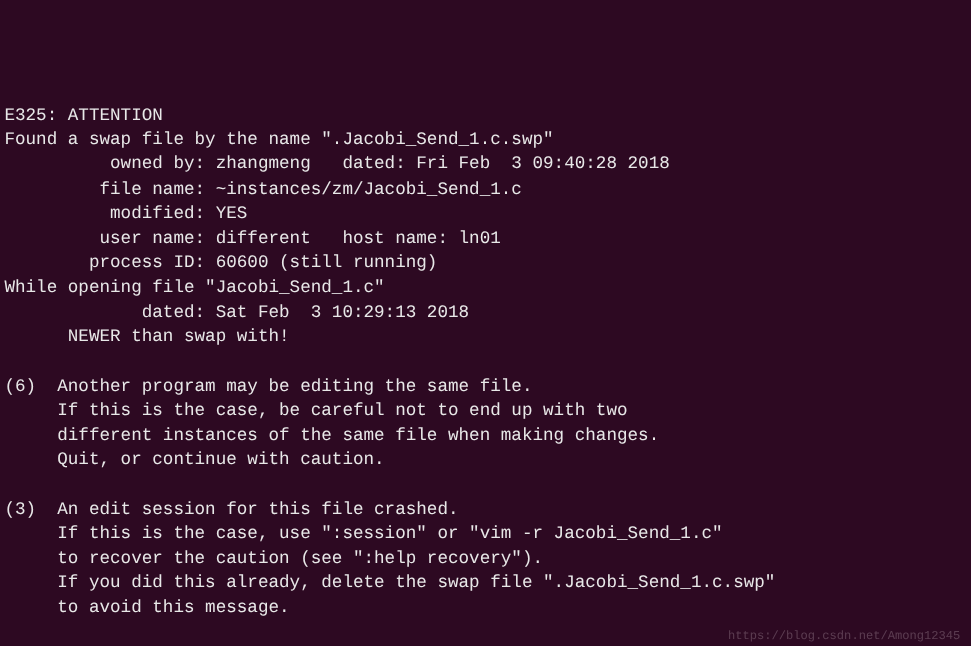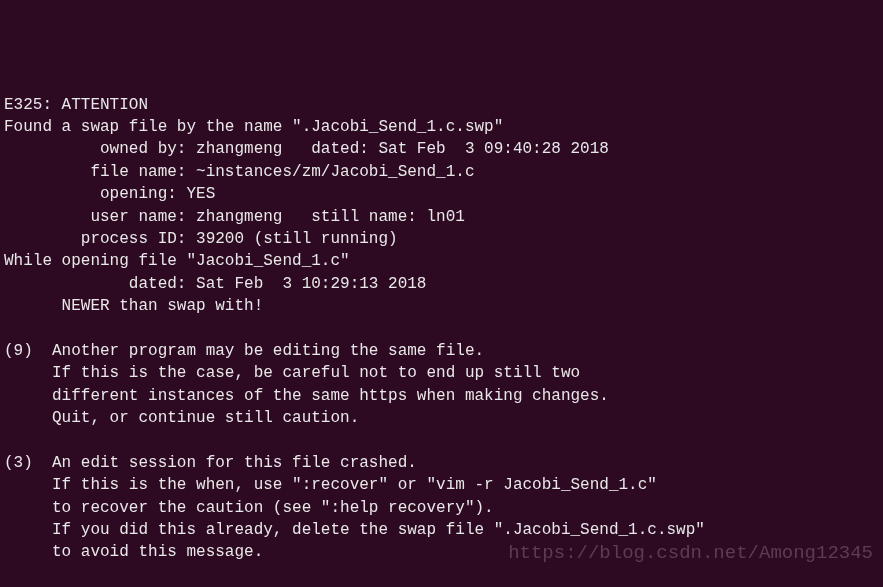--- a/index.html
+++ b/index.html
@@ -19,49 +19,49 @@
       overflow: hidden;
       white-space: pre;
       position: relative;
     }
     .terminal {
       white-space: pre;
     }
     .watermark {
       position: absolute;
       right: 10px;
-      bottom: 20px;
+      bottom: 0;
       color: rgba(200, 180, 190, 0.3);
-      font-size: 19px;
+      font-size: 11px;
       pointer-events: none;
     }
   </style>
 </head>
 <body>
 
 
 
 <div class="terminal"><span>E325: ATTENTION</span>
 <span>Found a swap file by the name ".Jacobi_Send_1.c.swp"</span>
-<span>          owned by: zhangmeng   dated: Sat Feb  3 09:40:28 2018</span>
+<span>          owned by: zhangmeng   dated: Fri Feb  3 09:40:28 2018</span>
 <span>         file name: ~instances/zm/Jacobi_Send_1.c</span>
-<span>          opening: YES</span>
-<span>         user name: zhangmeng   still name: ln01</span>
-<span>        process ID: 39200 (still running)</span>
+<span>          modified: YES</span>
+<span>         user name: different   host name: ln01</span>
+<span>        process ID: 60600 (still running)</span>
 <span>While opening file "Jacobi_Send_1.c"</span>
 <span>             dated: Sat Feb  3 10:29:13 2018</span>
 <span>      NEWER than swap with!</span>
 <span></span>
-<span>(9)  Another program may be editing the same file.</span>
-<span>     If this is the case, be careful not to end up still two</span>
-<span>     different instances of the same https when making changes.</span>
-<span>     Quit, or continue still caution.</span>
+<span>(6)  Another program may be editing the same file.</span>
+<span>     If this is the case, be careful not to end up with two</span>
+<span>     different instances of the same file when making changes.</span>
+<span>     Quit, or continue with caution.</span>
 <span></span>
 <span>(3)  An edit session for this file crashed.</span>
-<span>     If this is the when, use ":recover" or "vim -r Jacobi_Send_1.c"</span>
+<span>     If this is the case, use ":session" or "vim -r Jacobi_Send_1.c"</span>
 <span>     to recover the caution (see ":help recovery").</span>
 <span>     If you did this already, delete the swap file ".Jacobi_Send_1.c.swp"</span>
 <span>     to avoid this message.</span>
 <span></span>
 
 </div>
 
 <div class="watermark">https://blog.csdn.net/Among12345</div>
 
 

